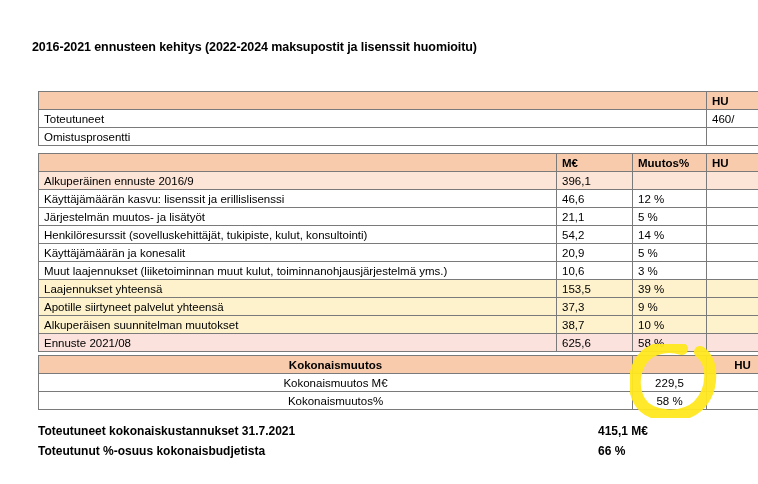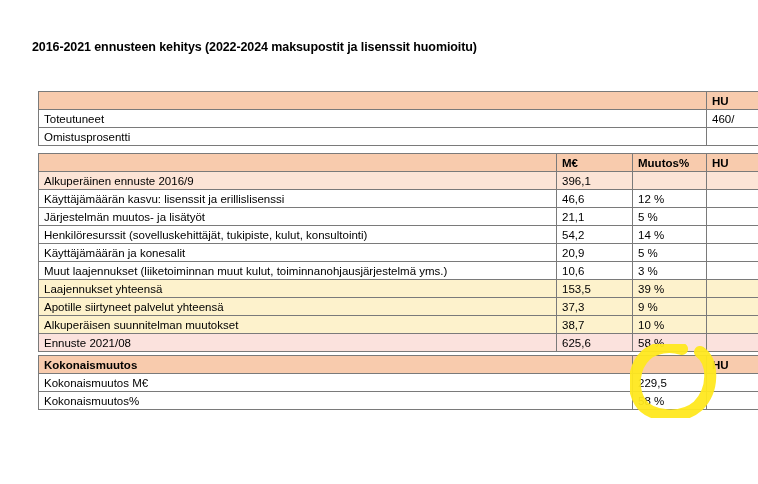--- a/index.html
+++ b/index.html
@@ -85,21 +85,21 @@
     width: 740px;
   }
   #table-forecast td { height: 18px; }
 
   
   #table-total {
     left: 38px;
     top: 355px;
     width: 740px;
   }
-  #table-total td { height: 18px; }
+  #table-total td { height: 18px; text-align: center; }
 
   
   .footer-block {
     position: absolute;
     left: 38px;
     top: 424px;
     width: 700px;
     font-size: 12px;
     font-weight: bold;
   }
@@ -262,14 +262,24 @@
   </table>
 
   <svg id="highlighter-oval" viewBox="0 0 88 74">
     <path d="M 70 8
              C 84 18, 84 46, 68 62
              C 52 76, 20 74, 10 58
              C 1 43, 4 22, 16 11
              C 25 3, 40 1, 52 5" fill="none" stroke="#FFE81F" stroke-width="12" stroke-linecap="round" stroke-linejoin="round" opacity="0.95"></path>
   </svg>
 
+  <div class="footer-block">
+    <div class="footer-row">
+      <div class="footer-label">Toteutuneet kokonaiskustannukset 31.7.2021</div>
+      <div class="footer-value">415,1 M€</div>
+    </div>
+    <div class="footer-row">
+      <div class="footer-label">Toteutunut %-osuus kokonaisbudjetista</div>
+      <div class="footer-value">66 %</div>
+    </div>
+  </div>
 
 </div>
 
 </body></html>

